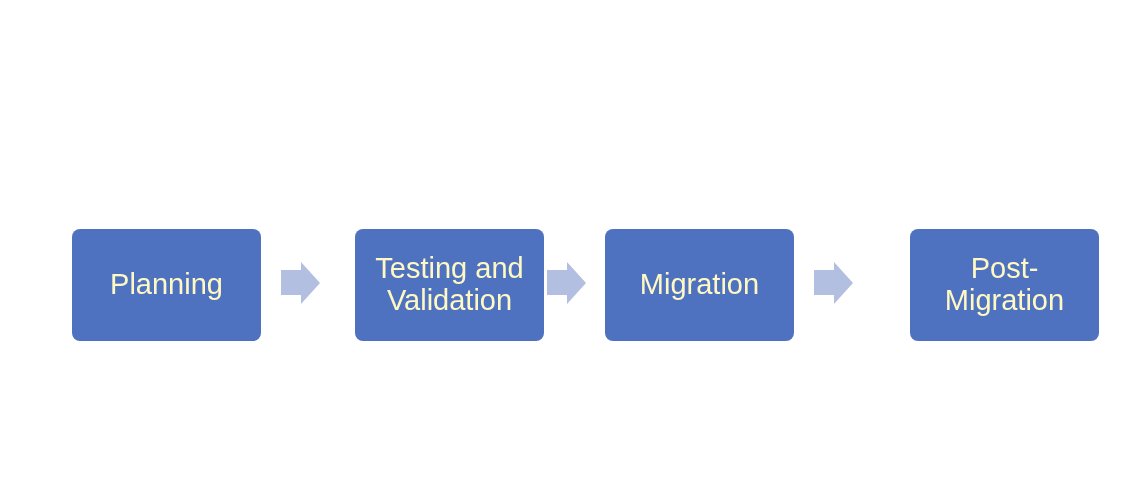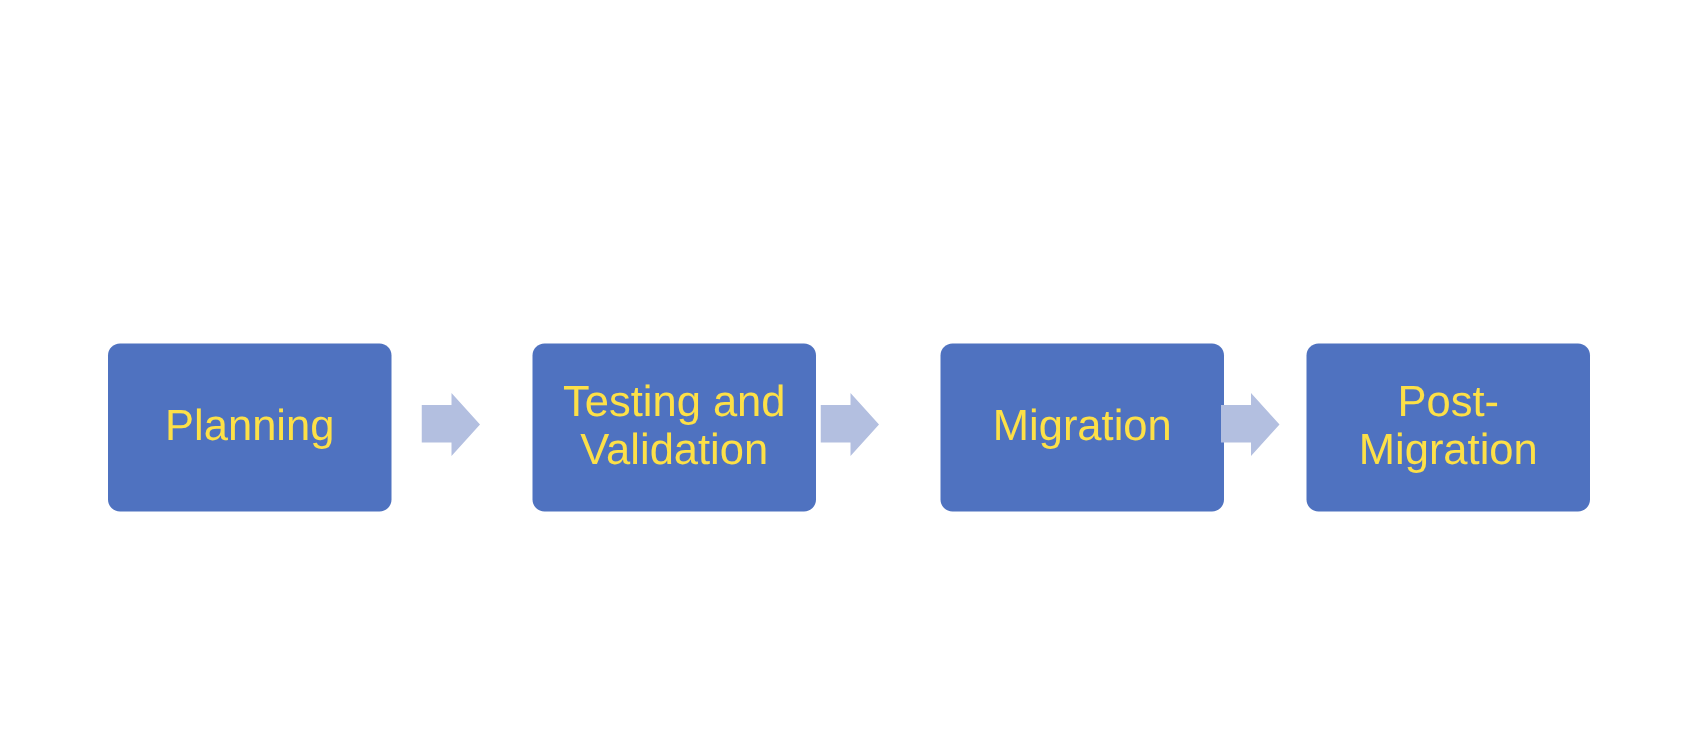--- a/index.html
+++ b/index.html
@@ -1,21 +1,21 @@
 <!DOCTYPE html>
 <html><head>
   <meta charset="utf-8">
   <style>
     html, body { margin: 0; padding: 0; }
     body { width: 1136px; height: 500px; background: #ffffff; position: relative; overflow: hidden; font-family: "Liberation Sans", "DejaVu Sans", sans-serif; }
     .step {
       position: absolute; top: 229px; width: 189px; height: 112px;
       background: #4f72c0; border-radius: 8px;
       display: flex; align-items: center; justify-content: center; text-align: center;
-      color: #fde047; font-size: 29px; line-height: 1.1; box-sizing: border-box; padding: 0 6px;
+      color: #fef9c3; font-size: 29px; line-height: 1.1; box-sizing: border-box; padding: 0 6px;
     }
     .arrow { position: absolute; top: 262px; width: 40px; height: 42px; }
   </style>
 </head>
 <body>
 
 <div>
   <div class="step" style="left:72px">
     <span>Planning</span>
   </div>
@@ -23,23 +23,23 @@
     <polygon points="0,8 20,8 20,0 39,21 20,42 20,33 0,33" fill="#b3bfe0"></polygon>
   </svg>
 
   <div class="step" style="left:355px">
     <span>Testing and Validation</span>
   </div>
   <svg class="arrow" style="left:547px" viewBox="0 0 40 42">
     <polygon points="0,8 20,8 20,0 39,21 20,42 20,33 0,33" fill="#b3bfe0"></polygon>
   </svg>
 
-  <div class="step" style="left:627px">
+  <div class="step" style="left:605px">
     <span>Migration</span>
   </div>
   <svg class="arrow" style="left:814px" viewBox="0 0 40 42">
     <polygon points="0,8 20,8 20,0 39,21 20,42 20,33 0,33" fill="#b3bfe0"></polygon>
   </svg>
 
-  <div class="step" style="left:871px">
+  <div class="step" style="left:910px">
     <span>Post-Migration</span>
   </div>
 </div>
 
 </body></html>

